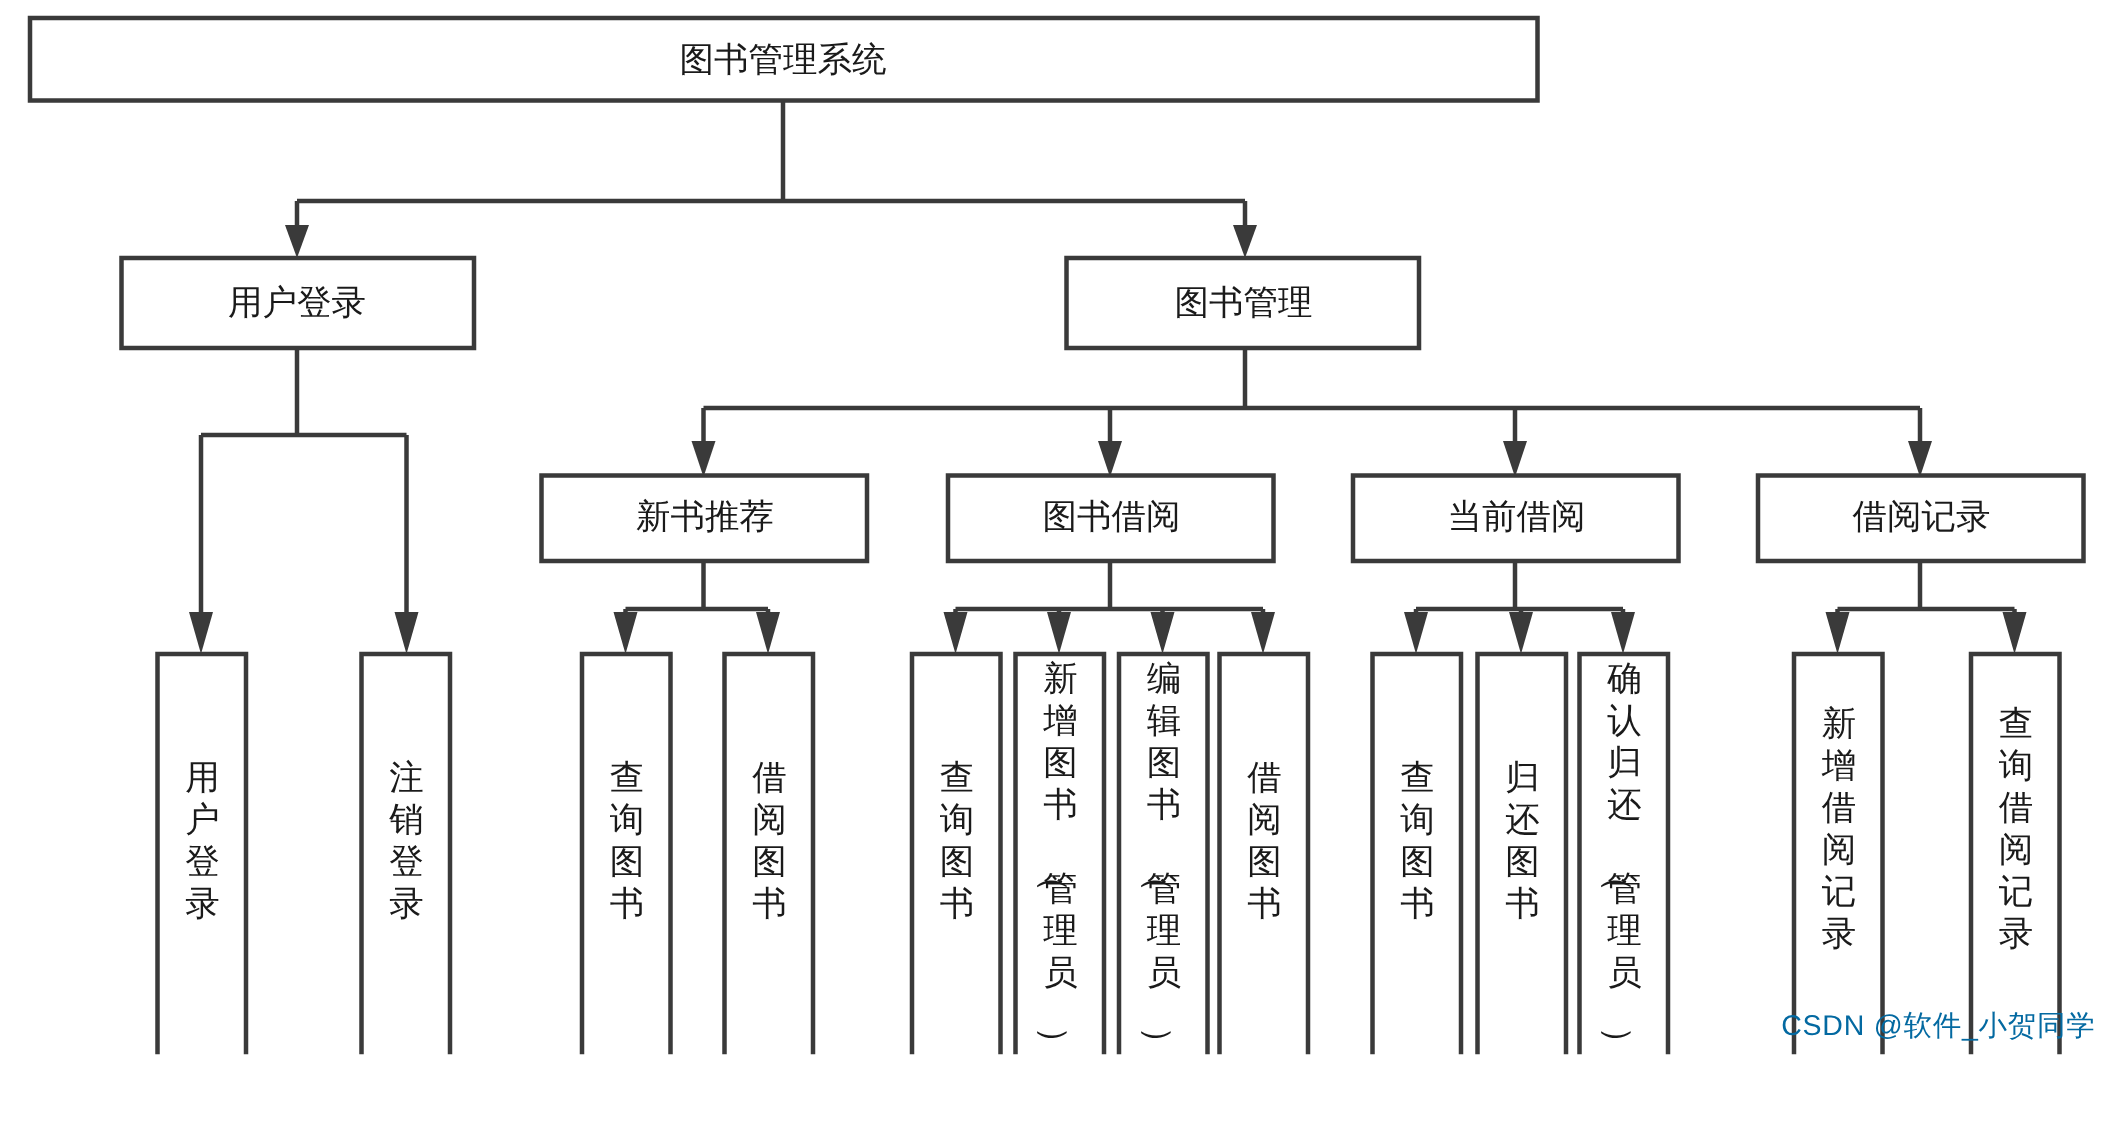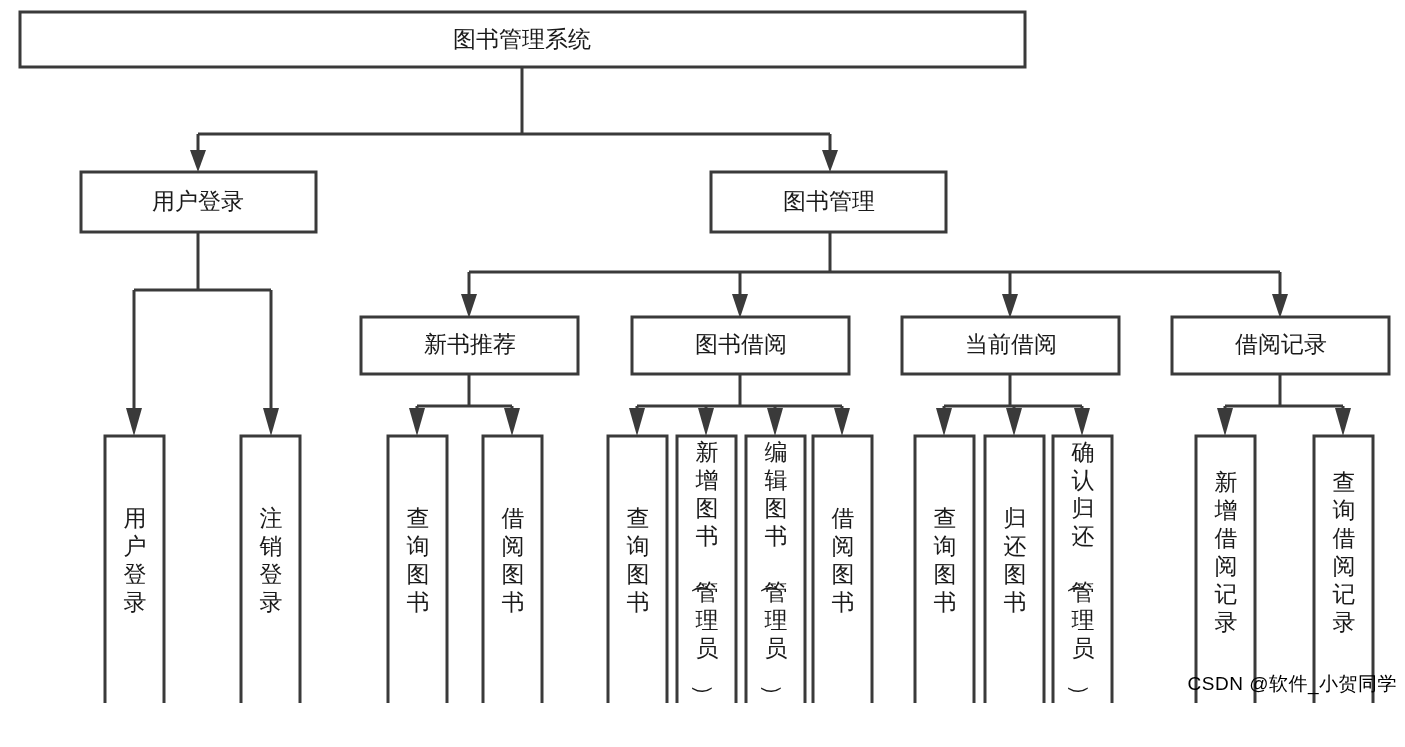--- a/index.html
+++ b/index.html
@@ -53,21 +53,21 @@
     font-size: 23px;
     fill: #1a1a1a;
     text-anchor: middle;
   }
   .watermark-text {
     position: absolute;
     right: 8px;
     bottom: 6px;
     font-family: "Liberation Sans", "DejaVu Sans", sans-serif;
     font-size: 19px;
-    color: #000000;
+    color: #0369a1;
     white-space: nowrap;
     letter-spacing: 0.5px;
     pointer-events: none;
   }
 </style>
 </head>
 <body>
 
 <div id="diagram-root">
 

